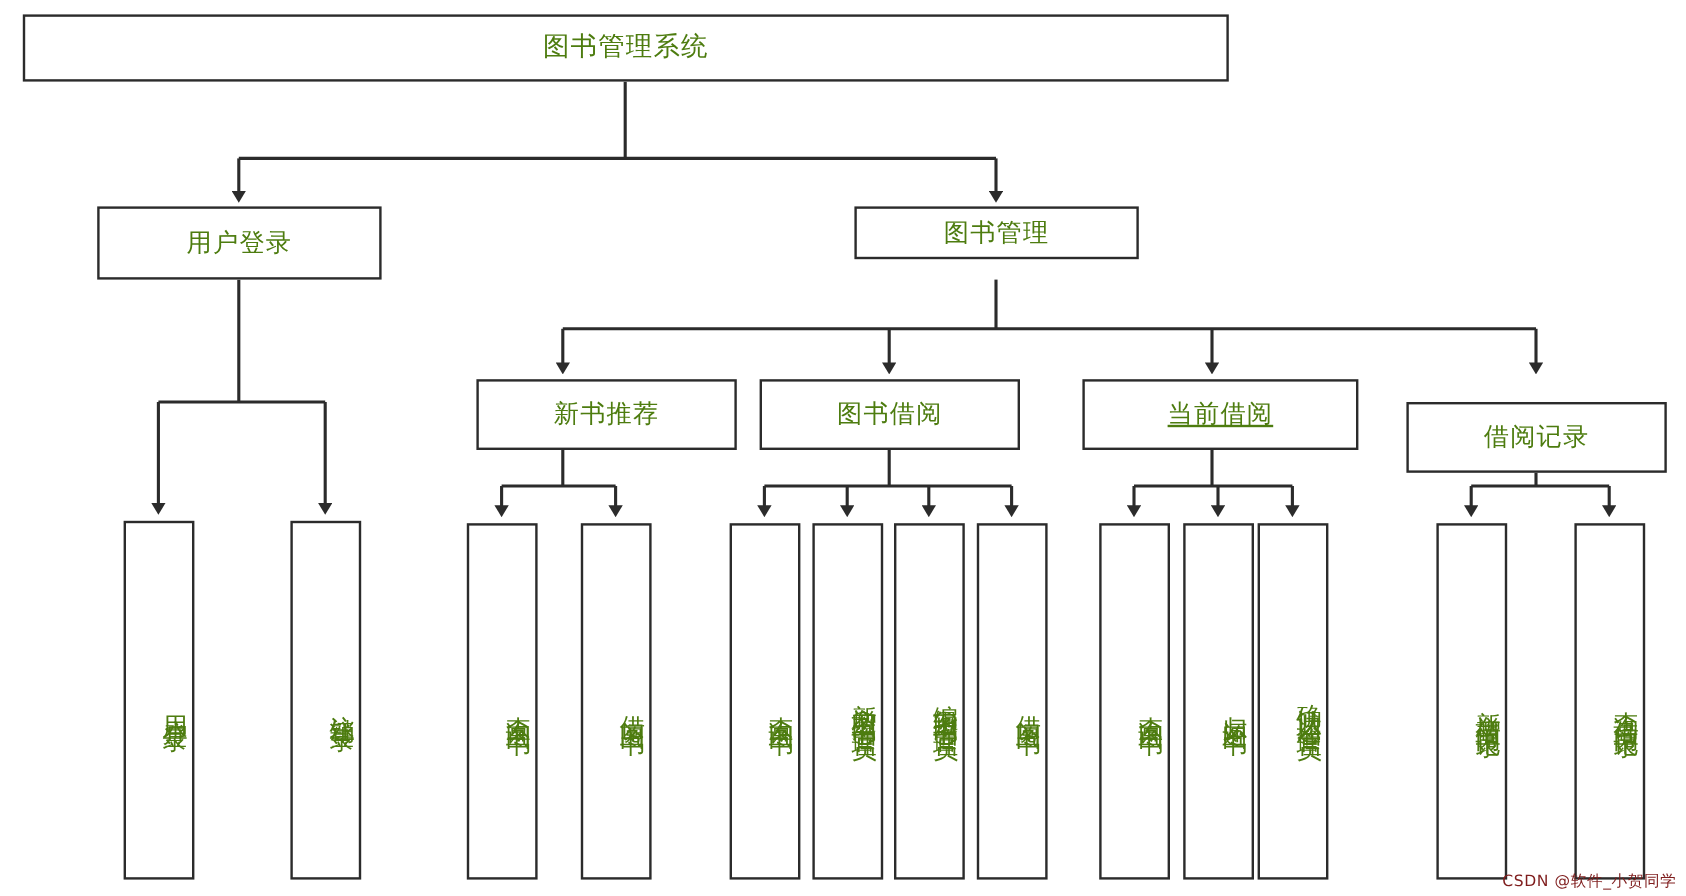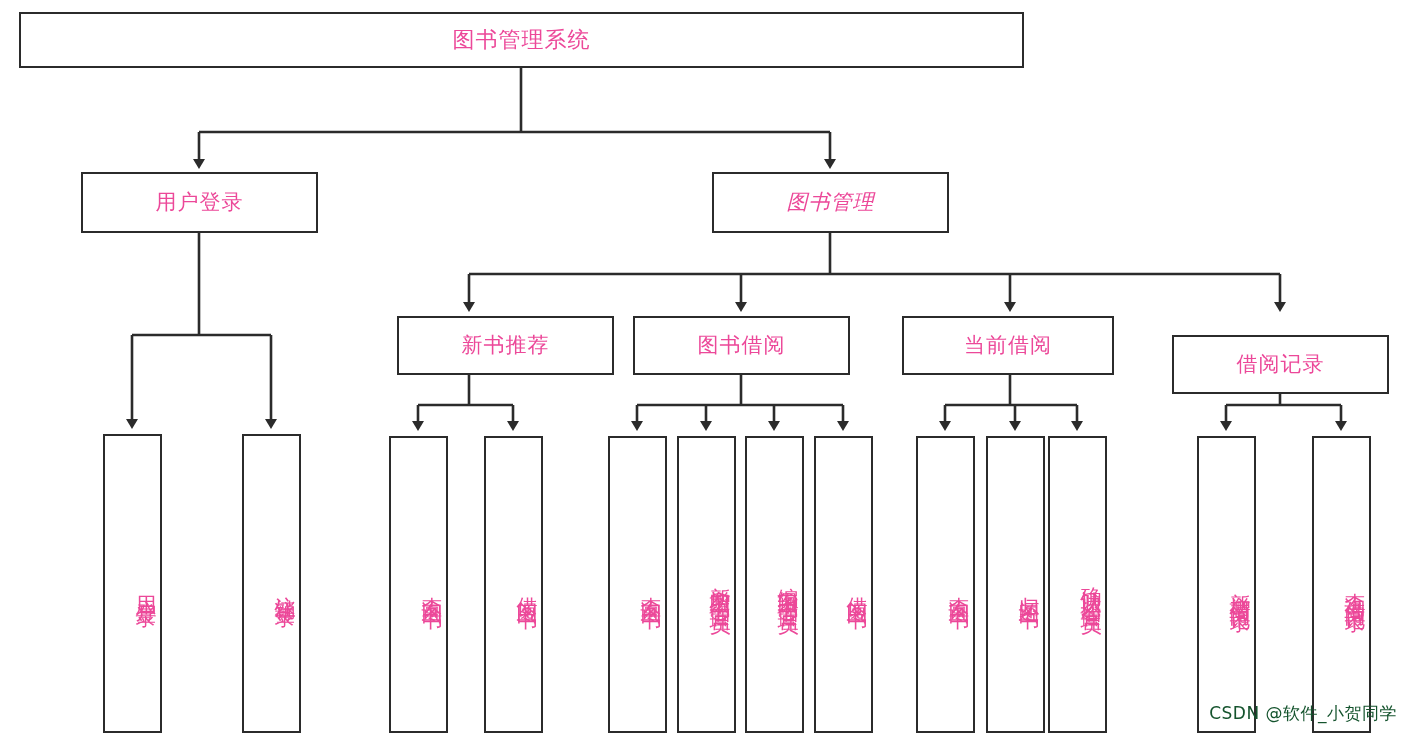--- a/index.html
+++ b/index.html
@@ -9,43 +9,43 @@
     overflow:hidden;
   }
   #diagram-root{position:relative;width:1405px;height:747px;background:#fff;}
   svg.edges{position:absolute;left:0;top:0;width:1405px;height:747px;}
   .node{
     position:absolute;
     box-sizing:border-box;
     border:2.5px solid #2b2b2b;
     background:#ffffff;
     display:flex;align-items:center;justify-content:center;
-    color:#ec4899;
+    color:#4d7c0f;
   }
   .node.h{ 
     font-size:21px;
     line-height:1.15;
     letter-spacing:1px;
   }
   .node.root{font-size:22px;}
   .node.v{ 
     writing-mode:vertical-rl;
     text-orientation:upright;
     font-size:21px;
     letter-spacing:4px;
     padding-top:6px;
     align-items:flex-start;
     justify-content:center;
   }
   .node.v.tall{align-items:flex-start;}
   .watermark{
     position:absolute;
-    right:8px;bottom:22px;
-    font-size:17px;
-    color:#14532d;
+    right:8px;bottom:4px;
+    font-size:13px;
+    color:#7f1d1d;
     letter-spacing:0.5px;
     white-space:nowrap;
     pointer-events:none;
   }
 </style>
 </head>
 <body>
 
 <div id="diagram-root">
 
@@ -98,25 +98,25 @@
       <path d="M1280,375 L1280,405"></path>
       <path d="M1226,405 L1341,405"></path>
       <path d="M1226,405 L1226,422" marker-end="url(#arr)"></path>
       <path d="M1341,405 L1341,422" marker-end="url(#arr)"></path>
     </g>
   </svg>
 
   <div class="node h root" style="left:19px;top:12px;width:1005px;height:56px;">图书管理系统</div>
 
   <div class="node h" style="left:81px;top:172px;width:237px;height:61px;">用户登录</div>
-  <div class="node h" style="left:712px;top:172px;width:237px;height:61px;font-style:italic;">图书管理</div>
+  <div class="node h" style="left:712px;top:172px;width:237px;height:44px;">图书管理</div>
 
   <div class="node h" style="left:361px;top:316px;width:217px;height:59px;margin-left:36px;">新书推荐</div>
   <div class="node h" style="left:633px;top:316px;width:217px;height:59px;text-align:right;">图书借阅</div>
-  <div class="node h" style="left:902px;top:316px;width:212px;height:59px;">当前借阅</div>
+  <div class="node h" style="left:902px;top:316px;width:230px;height:59px;text-decoration:underline;">当前借阅</div>
   <div class="node h" style="left:1172px;top:316px;width:217px;height:59px;margin-top:19px;">借阅记录</div>
 
   <div class="node v" style="left:103px;top:434px;width:59px;height:299px;">用户登录</div>
   <div class="node v" style="left:242px;top:434px;width:59px;height:299px;">注销登录</div>
 
   <div class="node v" style="left:389px;top:436px;width:59px;height:297px;">查询图书</div>
   <div class="node v" style="left:484px;top:436px;width:59px;height:297px;">借阅图书</div>
 
   <div class="node v" style="left:608px;top:436px;width:59px;height:297px;">查询图书</div>
   <div class="node v tall" style="left:677px;top:436px;width:59px;height:297px;">新增图书（管理员）</div>

